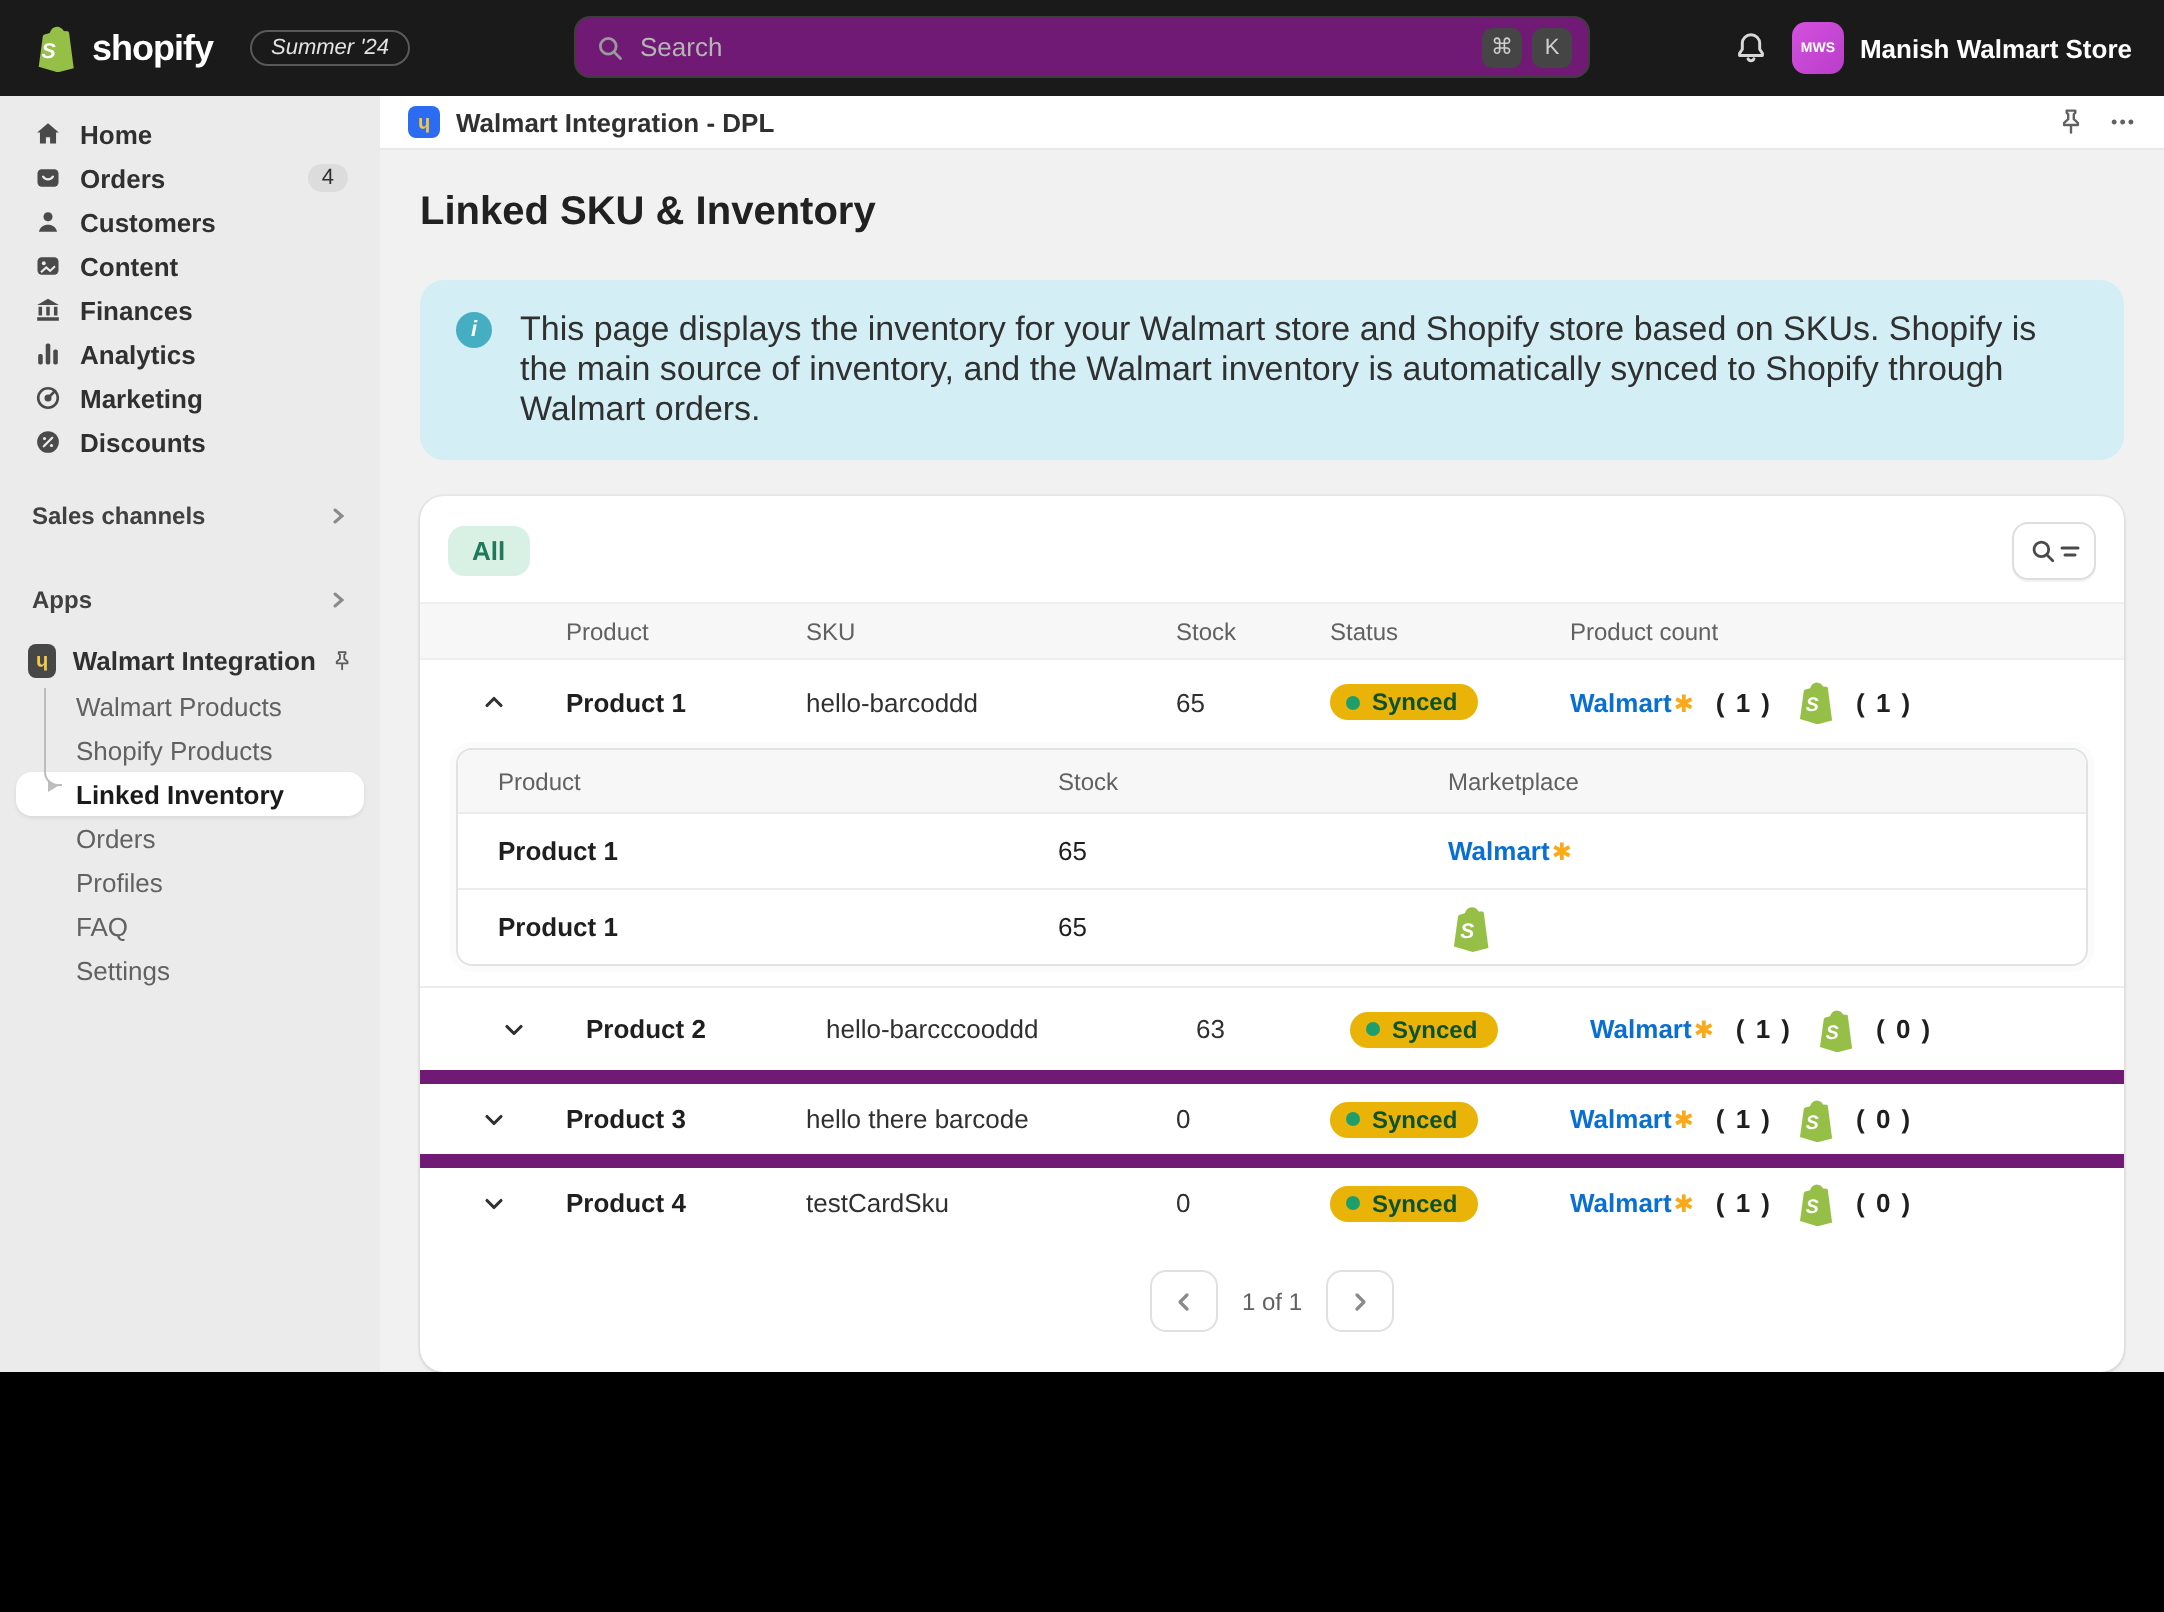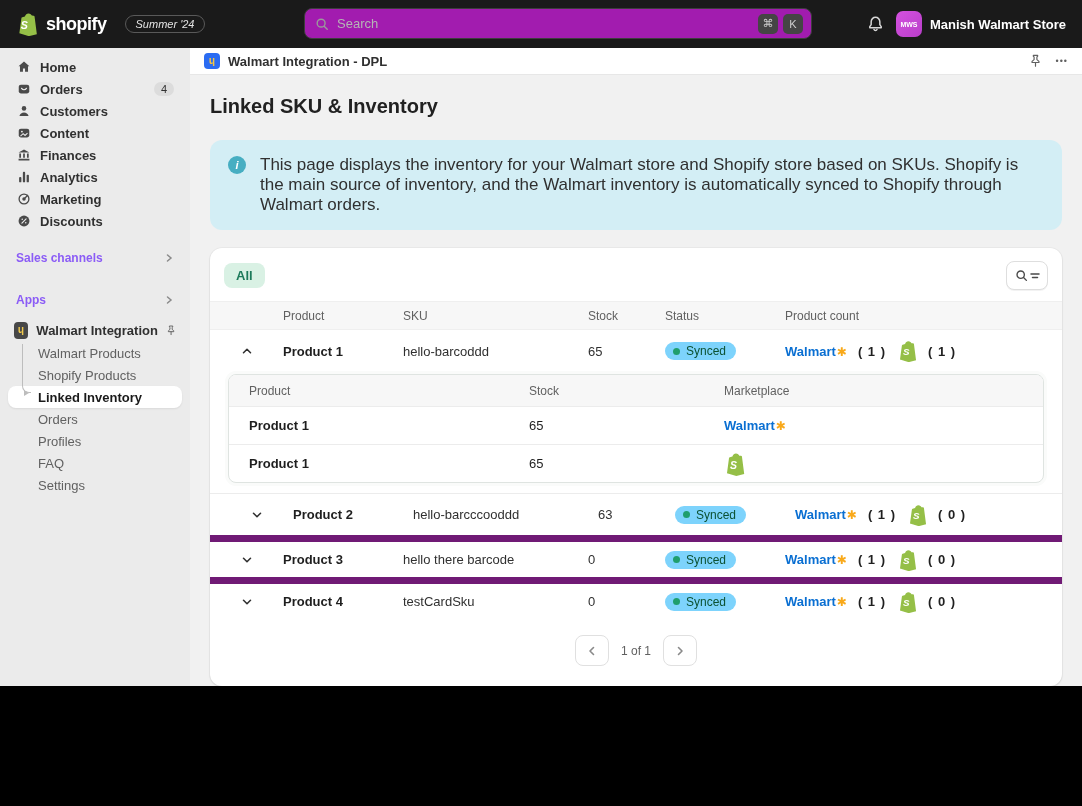--- a/index.html
+++ b/index.html
@@ -4,37 +4,37 @@
 <style>
   * { margin:0; padding:0; box-sizing:border-box; }
   html,body { width:1082px; height:806px; background:#000; font-family:"Liberation Sans","DejaVu Sans",sans-serif; overflow:hidden; }
   #stage { position:relative; width:1082px; height:806px; background:#000; }
 
   
   #topbar { position:absolute; top:0; left:0; width:1082px; height:48px; background:#1a1a1a; display:flex; align-items:center; }
   .brand { display:flex; align-items:center; gap:8px; padding-left:16px; }
   .brand-word { color:#fff; font-size:18px; font-weight:700; letter-spacing:-0.5px; }
   .release-badge { margin-left:10px; border:1px solid #595959; border-radius:11px; padding:2px 10px; color:#e3e3e3; font-size:11px; font-style:italic; }
-  .searchbox { position:absolute; left:304px; top:8px; width:508px; height:31px; background:#a21caf; border:1px solid #3d3d3d; border-radius:8px; display:flex; align-items:center; padding:0 8px 0 10px; }
+  .searchbox { position:absolute; left:287px; top:8px; width:508px; height:31px; background:#701a75; border:1px solid #3d3d3d; border-radius:8px; display:flex; align-items:center; padding:0 8px 0 10px; }
   .searchbox input { flex:1; background:transparent; border:none; outline:none; color:#e3e3e3; font-size:13px; margin-left:8px; font-family:inherit; }
   .searchbox input::placeholder { color:#b5b5b5; }
   .kbd { width:20px; height:20px; background:#454545; border-radius:5px; color:#cfcfcf; font-size:11px; display:flex; align-items:center; justify-content:center; margin-left:5px; }
   .top-right { margin-left:auto; display:flex; align-items:center; gap:12px; padding-right:16px; }
   .avatar { width:26px; height:26px; border-radius:7px; background:linear-gradient(135deg,#d451e0,#b93ec9); color:#fff; font-size:7px; font-weight:700; display:flex; align-items:center; justify-content:center; }
   .store-name { color:#fff; font-size:13px; font-weight:600; }
 
   
   #app-body { position:absolute; top:48px; left:0; width:1082px; height:638px; display:flex; }
 
   
   #sidebar { width:190px; background:#ebebeb; padding-top:8px; font-size:13px; color:#303030; flex-shrink:0; }
   .nav-item { display:flex; align-items:center; gap:8px; height:22px; margin:0 8px; padding:0 8px; border-radius:8px; font-weight:600; color:#303030; }
   .nav-item .nico { width:16px; display:flex; justify-content:center; }
   .nav-badge { margin-left:auto; background:#dcdcdc; border-radius:9px; font-size:11px; font-weight:500; padding:1px 7px; color:#303030; }
-  .section-row { display:flex; align-items:center; justify-content:space-between; margin:0 16px 0 16px; height:20px; font-size:12px; font-weight:600; color:#8b5cf6; }
+  .section-row { display:flex; align-items:center; justify-content:space-between; margin:0 16px 0 16px; height:20px; font-size:12px; font-weight:600; color:#404040; }
   .sec-sales { margin-top:16px; }
   .sec-apps { margin-top:22px; }
   .app-nav { position:relative; margin-top:8px; }
   .app-row { display:flex; align-items:center; gap:8px; height:24px; margin:0 8px; padding:0 6px; font-weight:600; }
   .app-tile { width:17px; height:17px; background:#474747; border-radius:4px; color:#f0c94d; font-size:10px; font-weight:700; display:flex; align-items:center; justify-content:center; }
   .app-tile span { display:inline-block; transform:rotate(180deg); }
   .app-label { white-space:nowrap; overflow:hidden; }
   .app-pin { margin-left:auto; }
   .connector { position:absolute; left:22px; top:26px; width:9px; height:49px; border-left:1px solid #bdbdbd; border-bottom:1px solid #bdbdbd; border-bottom-left-radius:7px; }
   .connector:after { content:""; position:absolute; right:-1px; bottom:-3.5px; border:3.5px solid transparent; border-left:5px solid #bdbdbd; }
@@ -60,21 +60,21 @@
   .card { margin-top:18px; width:852px; background:#fff; border-radius:12px; box-shadow:0 1px 2px rgba(0,0,0,.1), 0 0 0 1px rgba(0,0,0,.03); padding-bottom:20px; }
   .card-toolbar { display:flex; align-items:center; justify-content:space-between; padding:13px 14px 11px 14px; }
   .tab-all { background:#d9f1e4; color:#1d7a5a; font-size:13px; font-weight:600; border:none; border-radius:8px; padding:5px 12px; }
   .search-filter-btn { width:42px; height:29px; background:#fff; border:1px solid #dedede; border-radius:8px; display:flex; align-items:center; justify-content:center; gap:2px; box-shadow:0 1px 0 rgba(0,0,0,.05); }
 
   .thead { display:grid; grid-template-columns:73px 120px 185px 77px 120px 1fr; height:29px; align-items:center; background:#f7f7f7; font-size:12px; color:#616161; border-top:1px solid #efefef; border-bottom:1px solid #efefef; }
   .trow { display:grid; grid-template-columns:73px 120px 185px 77px 120px 1fr; min-height:42px; align-items:center; font-size:13px; color:#303030; }
   .trow + .trow { border-top:7px solid #701a75; }
   .expander { display:flex; justify-content:center; }
   .pname { font-weight:700; color:#1f1f1f; }
-  .badge-synced { display:inline-flex; align-items:center; gap:6px; background:#7dd3fc; border-radius:10px; padding:2px 10px 2px 8px; font-size:12px; color:#0c5132; width:fit-content; }
+  .badge-synced { display:inline-flex; align-items:center; gap:6px; background:#eab308; border-radius:10px; padding:2px 10px 2px 8px; font-size:12px; color:#0c5132; width:fit-content;font-weight:bold; }
   .badge-dot { width:7px; height:7px; border-radius:50%; background:#1f9e6d; }
   .count-cell { display:flex; align-items:center; gap:11px; }
   .wm-logo { display:flex; align-items:flex-end; gap:1px; }
   .wm-word { color:#0a6fd2; font-size:13px; font-weight:700; }
   .wm-spark { color:#f9a91a; font-size:12px; font-weight:700; }
   .count-num { font-weight:700; color:#1f1f1f; letter-spacing:1px; }
 
   .sub-wrap { margin:2px 18px 10px 18px; border:1px solid #dfe4e1; border-radius:8px; overflow:hidden; background:#fff; box-shadow:0 0 0 3px #fafbfa; }
   .sub-head { display:grid; grid-template-columns:280px 195px 1fr; background:#f7f7f7; height:31px; align-items:center; font-size:12px; color:#616161; padding-left:20px; }
   .sub-row { display:grid; grid-template-columns:280px 195px 1fr; height:38px; align-items:center; font-size:13px; color:#1f1f1f; padding-left:20px; border-top:1px solid #ececec; }

